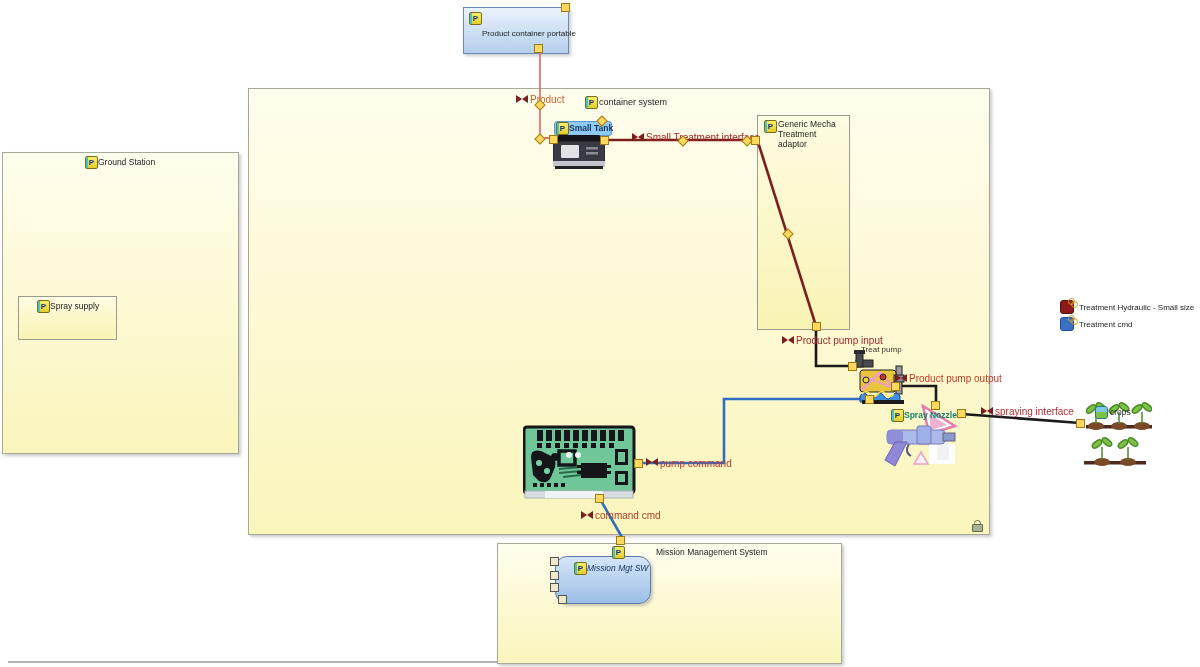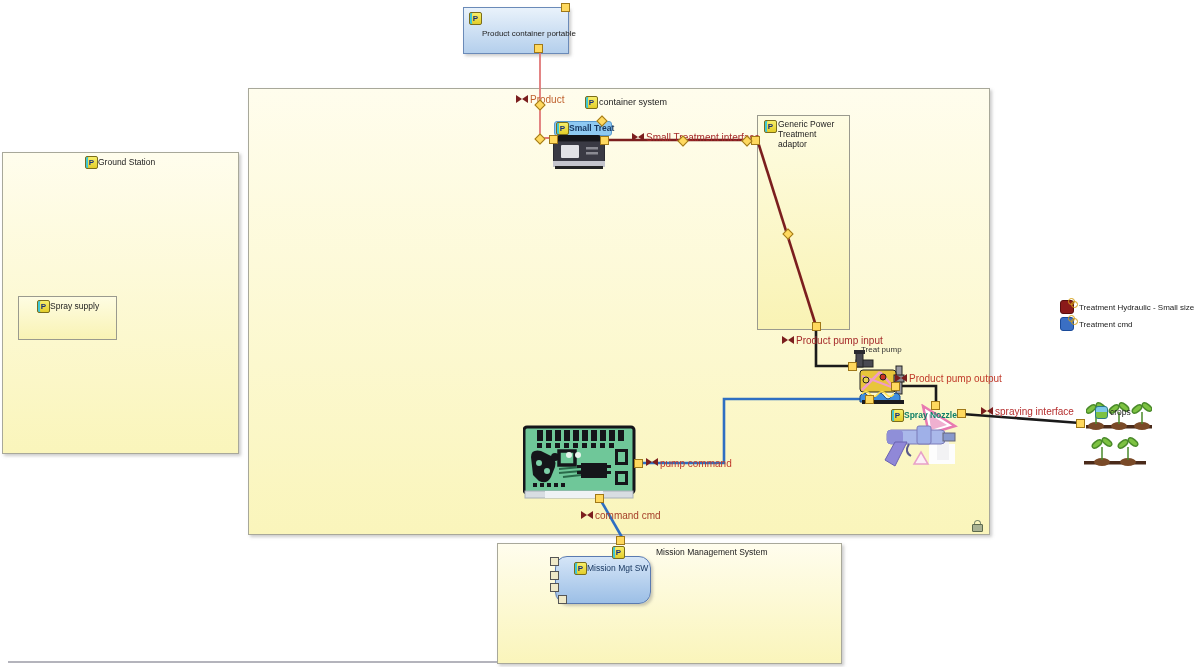--- a/index.html
+++ b/index.html
@@ -210,35 +210,35 @@
   <span class="picon" style="left:585px;top:96px">P</span>
   <span class="lbl" style="left:599px;top:97px;font-size:9px">container system</span>
 
   <span class="picon" style="left:85px;top:156px">P</span>
   <span class="lbl" style="left:98px;top:157px">Ground Station</span>
 
   <span class="picon" style="left:37px;top:300px">P</span>
   <span class="lbl" style="left:50px;top:301px">Spray supply</span>
 
   <span class="picon" style="left:556px;top:122px">P</span>
-  <span class="lbl" style="left:569px;top:123px;color:#15355e;font-weight:bold">Small Treat</span>
+  <span class="lbl" style="left:569px;top:123px;color:#15355e;font-weight:bold">Small Tank</span>
 
   <span class="picon" style="left:764px;top:120px">P</span>
-  <div class="lbl wrap" style="left:778px;top:119px;width:68px;white-space:normal">Generic Power Treatment adaptor</div>
+  <div class="lbl wrap" style="left:778px;top:119px;width:68px;white-space:normal">Generic Mecha Treatment adaptor</div>
 
   <span class="lbl lbl-sm" style="left:861px;top:345px;z-index:7;color:#333">Treat pump</span>
 
   <span class="picon" style="left:891px;top:409px;z-index:8">P</span>
   <span class="lbl" style="left:904px;top:410px;z-index:8;color:#0f7f66;font-weight:bold">Spray Nozzle</span>
 
   <span class="picon" style="left:612px;top:546px">P</span>
   <span class="lbl" style="left:656px;top:547px">Mission Management System</span>
 
   <span class="picon" style="left:574px;top:562px">P</span>
-  <span class="lbl" style="left:587px;top:563px;color:#15355e;">Mission Mgt SW</span>
+  <span class="lbl" style="left:587px;top:563px;color:#15355e;font-style:italic">Mission Mgt SW</span>
 
   <span class="legend-chip" style="left:1095px;top:406px;width:11px;height:11px;background:linear-gradient(180deg,#7ec8e8 50%,#7dc242 50%);border:1.5px solid #2a7a8a;z-index:9"></span>
   <span class="lbl" style="left:1110px;top:407px;z-index:9">crops</span>
 
   <span class="bowtie" style="left:516px;top:95px">
       <i class="bl"></i>
       <i class="br"></i>
     </span>
   <span class="linklbl" style="left:530px;top:94px;color:#c0622f">Product</span>
 

